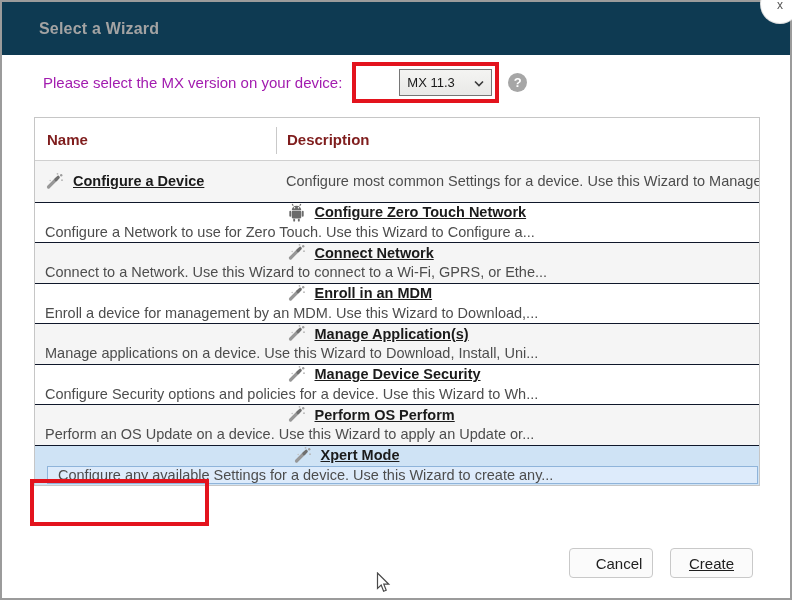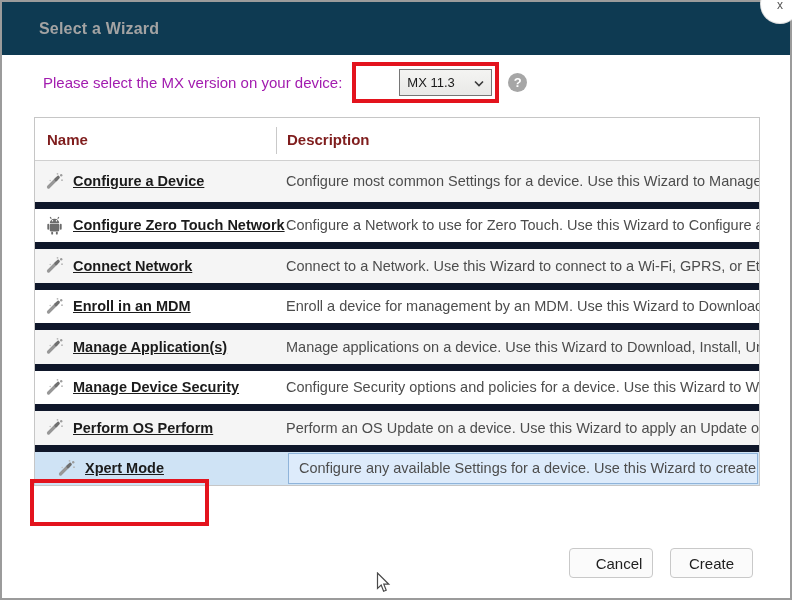--- a/index.html
+++ b/index.html
@@ -70,21 +70,21 @@
   .th-name { width: 241px; padding-left: 12px; }
   .th-desc { flex: 1; padding-left: 11px; position: relative; }
   .th-desc::before {
     content: ""; position: absolute; left: 0; top: -4px; height: 27px;
     border-left: 1px solid #c9c9c9;
   }
   .trow {
     display: flex; height: 40.5px; align-items: center;
     background: #ffffff;
   }
-  .trow + .trow { border-top: 7px solid #0f172a; }
+  .trow + .trow { border-top: 1px solid #0f172a; flex-direction: column; }
   .trow.alt { background: #f5f5f5; }
   .trow.selected { background: #cfe3f5; padding-left: 12px; }
   .name-cell {
     width: 241px; display: flex; align-items: center;
     padding-left: 10px; gap: 9px; flex: 0 0 auto;
   }
   .row-icon { width: 19px; height: 19px; flex: 0 0 auto; }
   .row-icon svg { display: block; }
   .name-link {
     font-size: 14.5px; font-weight: bold; color: #1b1b1b;
@@ -111,21 +111,21 @@
   }
   
   .footer-btn {
     position: absolute; height: 30px;
     background: #fbfbfb; border: 1px solid #c9c9c9; border-radius: 4px;
     font-size: 15px; color: #1f1f1f;
     display: flex; align-items: center; justify-content: center;
     font-family: inherit; cursor: pointer;
   }
   .btn-cancel { left: 567px; top: 546px; width: 84px; padding-left: 16px; }
-  .btn-create { left: 668px; top: 546px; width: 83px; }
+  .btn-create { left: 668px; top: 546px; width: 83px; text-decoration: underline; }
   
   .mouse-cursor { position: absolute; left: 374px; top: 570px; pointer-events: none; }
 </style>
 </head>
 <body>
 
 <div class="dialog">
 
   <div class="dlg-header">
     <span class="dlg-title">Select a Wizard</span>

